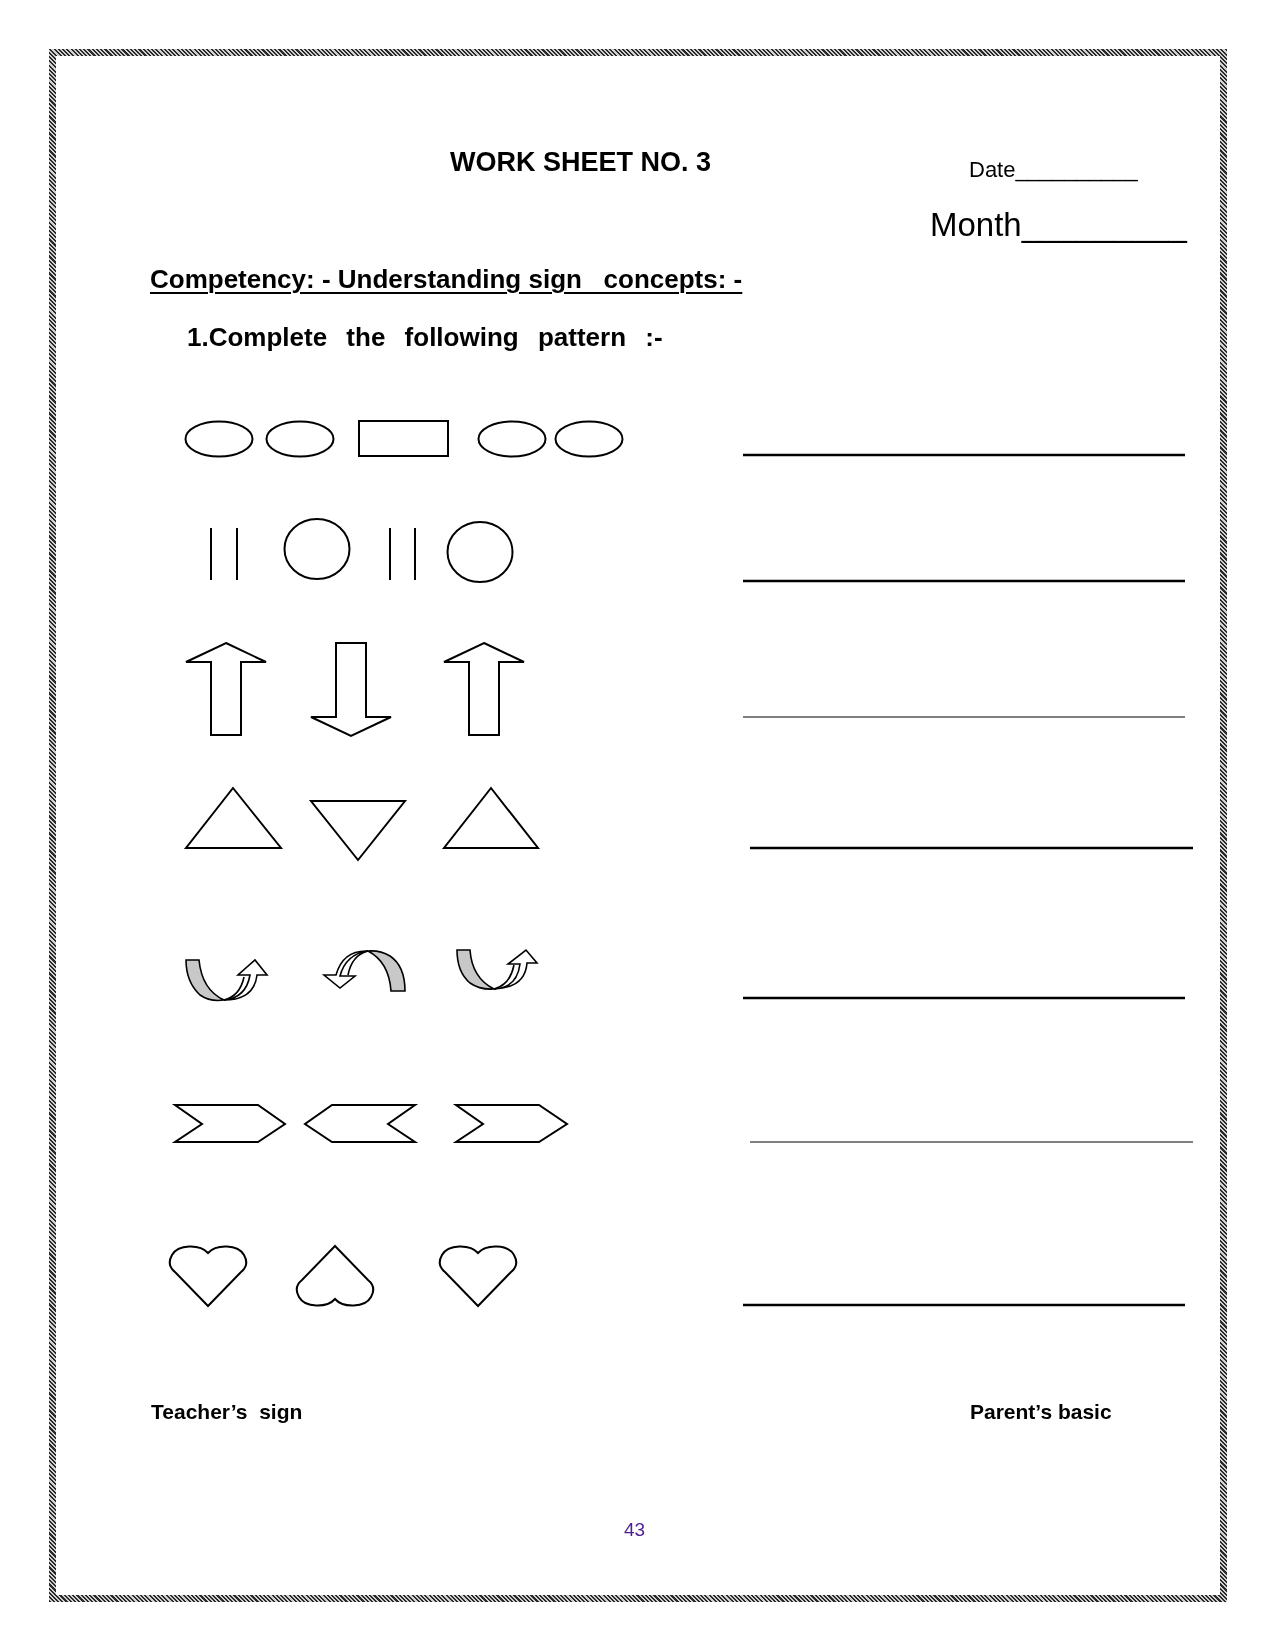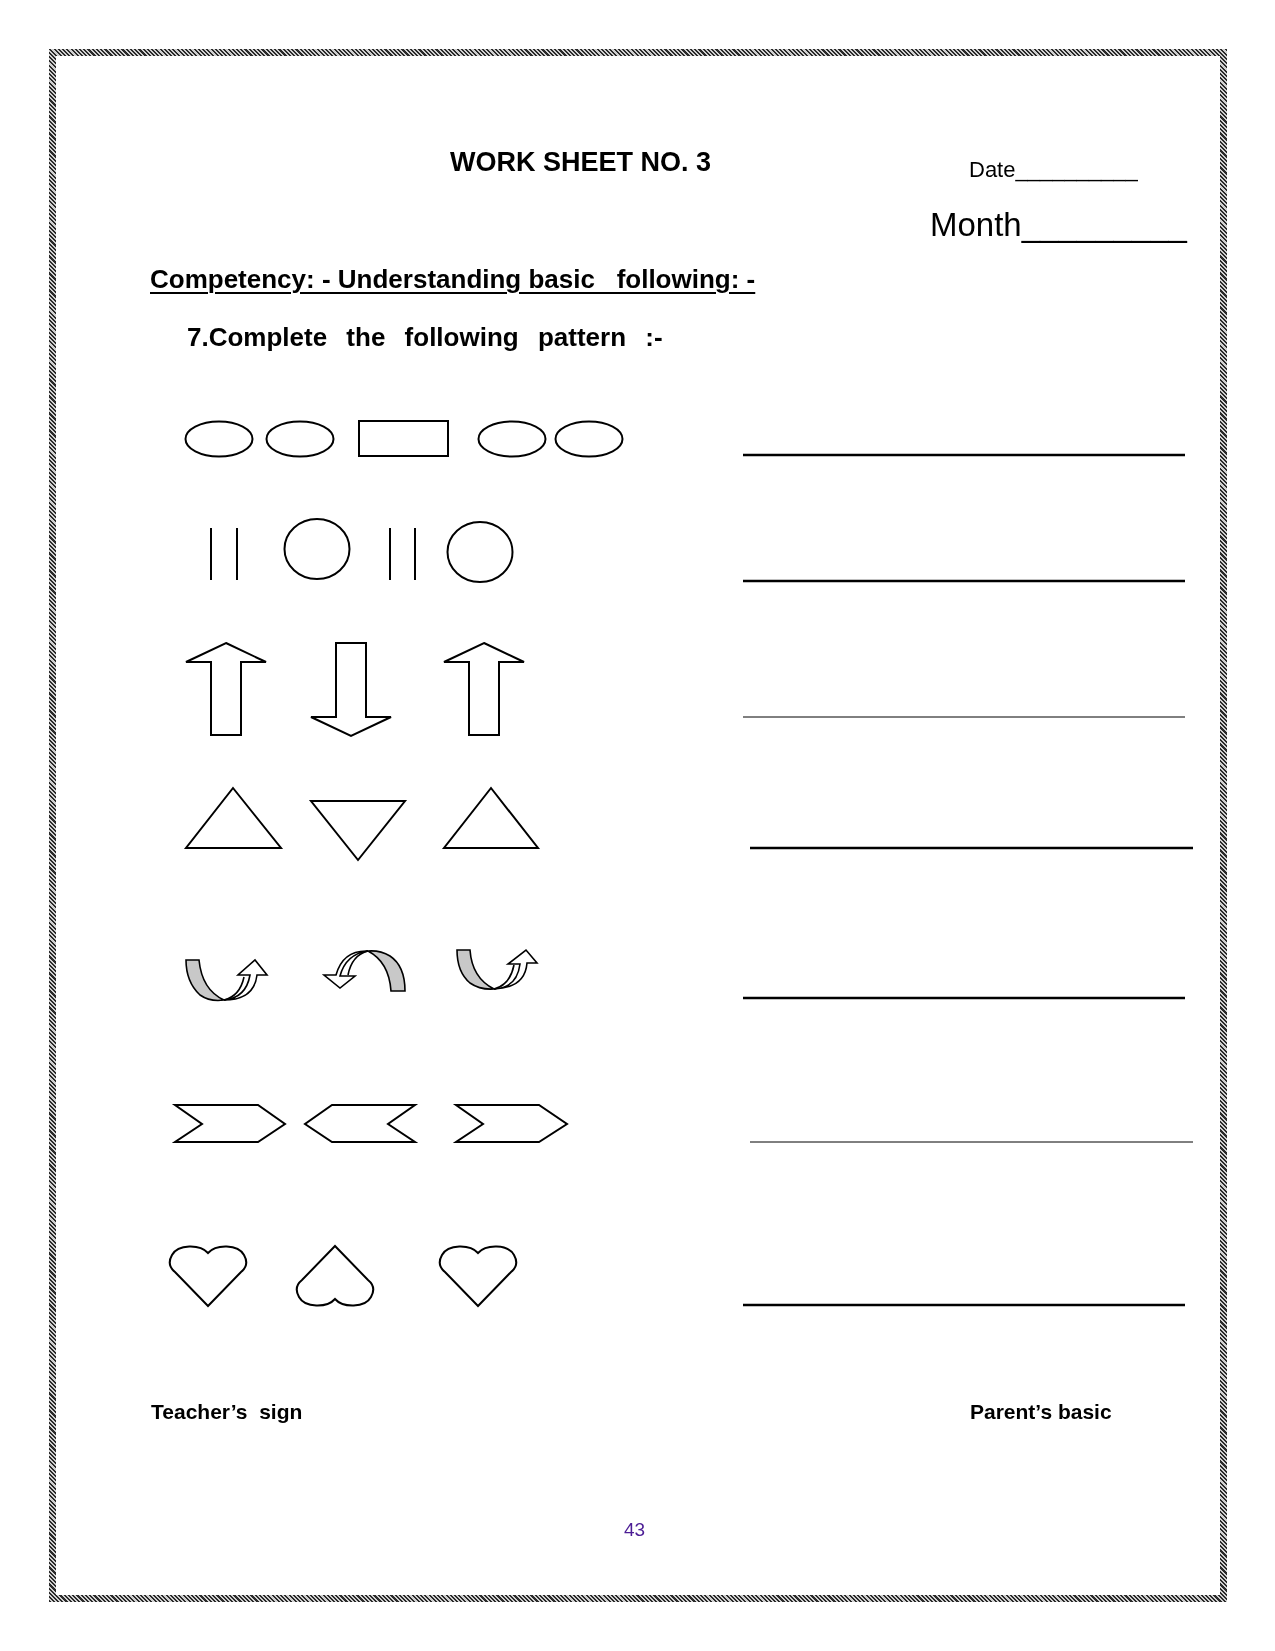--- a/index.html
+++ b/index.html
@@ -26,22 +26,22 @@
   </style>
 </head>
 <body>
 
 <div class="page-border"></div>
 
 <div class="abs serif title">WORK SHEET NO. 3</div>
 <div class="abs serif date-label">Date__________</div>
 <div class="abs serif month-label">Month_________</div>
 
-<div class="abs serif competency">Competency: - Understanding basic   following: -</div>
-<div class="abs serif question">7.Complete the following pattern :-</div>
+<div class="abs serif competency">Competency: - Understanding sign   concepts: -</div>
+<div class="abs serif question">1.Complete the following pattern :-</div>
 
 <svg class="shapes" viewBox="0 0 1275 1651" xmlns="http://www.w3.org/2000/svg">
   <g fill="none" stroke="#000" stroke-width="2">
 
     <g>
       <ellipse cx="219" cy="439" rx="33.5" ry="17.5"></ellipse>
       <ellipse cx="300" cy="439" rx="33.5" ry="17.5"></ellipse>
       <rect x="359" y="421" width="89" height="35"></rect>
       <ellipse cx="512" cy="439" rx="33.5" ry="17.5"></ellipse>
       <ellipse cx="589" cy="439" rx="33.5" ry="17.5"></ellipse>

